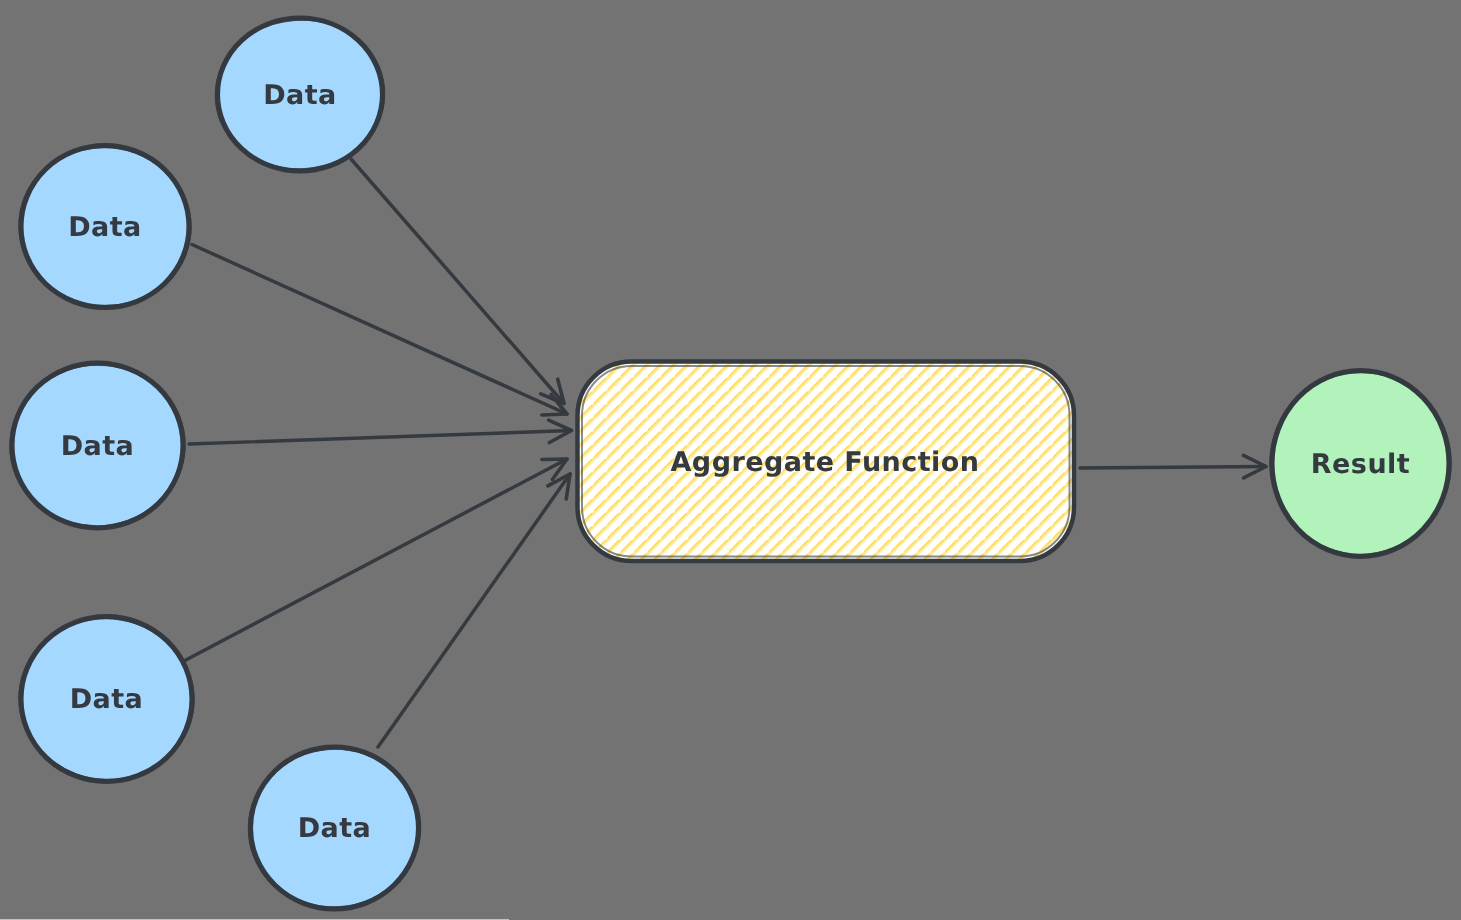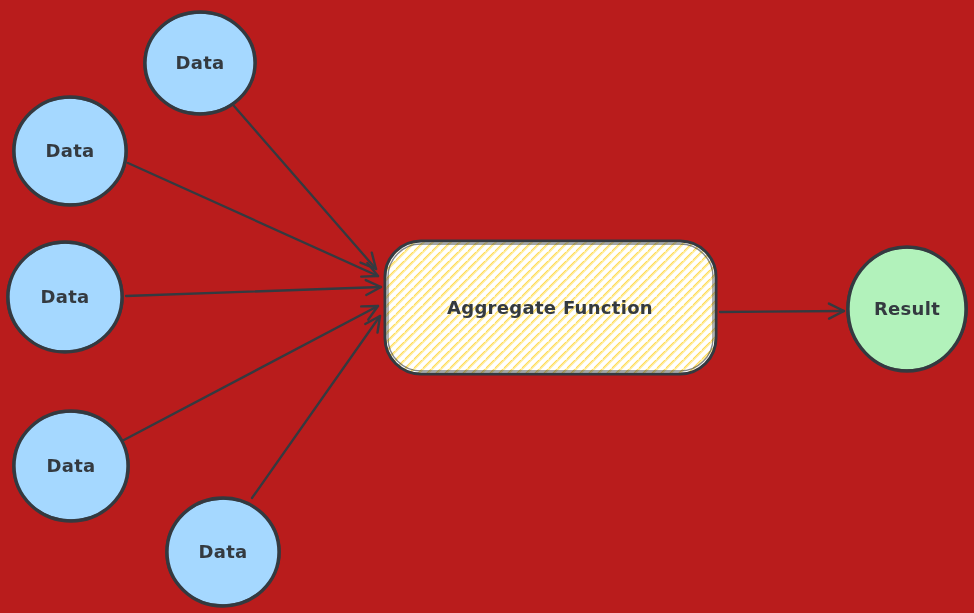--- a/index.html
+++ b/index.html
@@ -8,21 +8,21 @@
     background: #ffffff;
     width: 974px;
     height: 613px;
     overflow: hidden;
     font-family: "DejaVu Sans", "Liberation Sans", sans-serif;
   }
   .canvas-wrap {
     position: relative;
     width: 974px;
     height: 613px;
-    background: #b91c1c;
+    background: #737373;
   }
   svg { display: block; }
   .node-shape {
     stroke: #343a40;
     stroke-width: 3.4;
   }
   .node-shape-sketch {
     fill: none;
     stroke: #343a40;
     stroke-width: 1.7;

